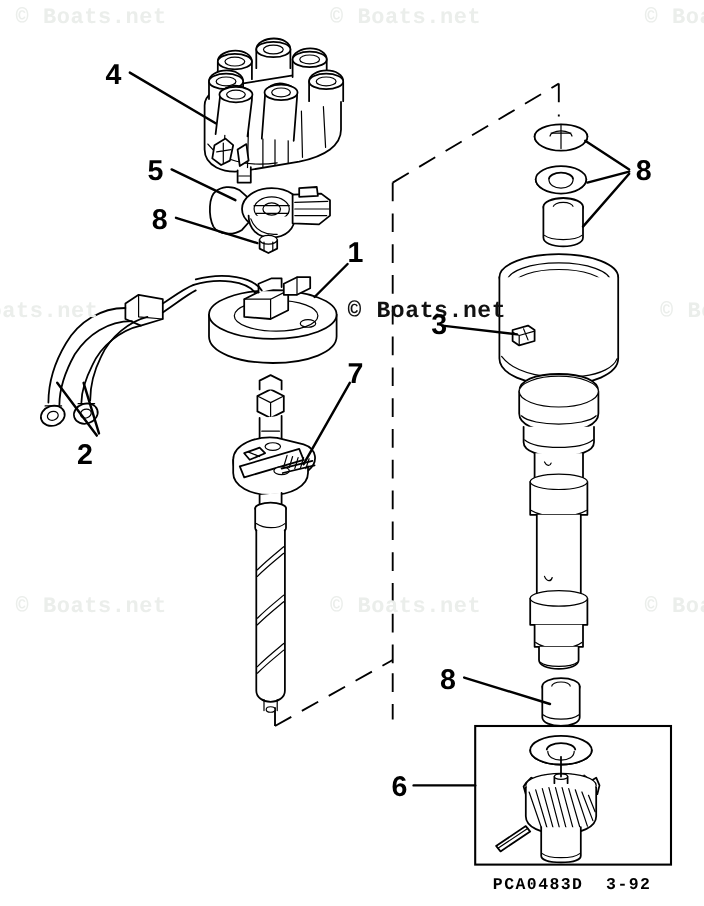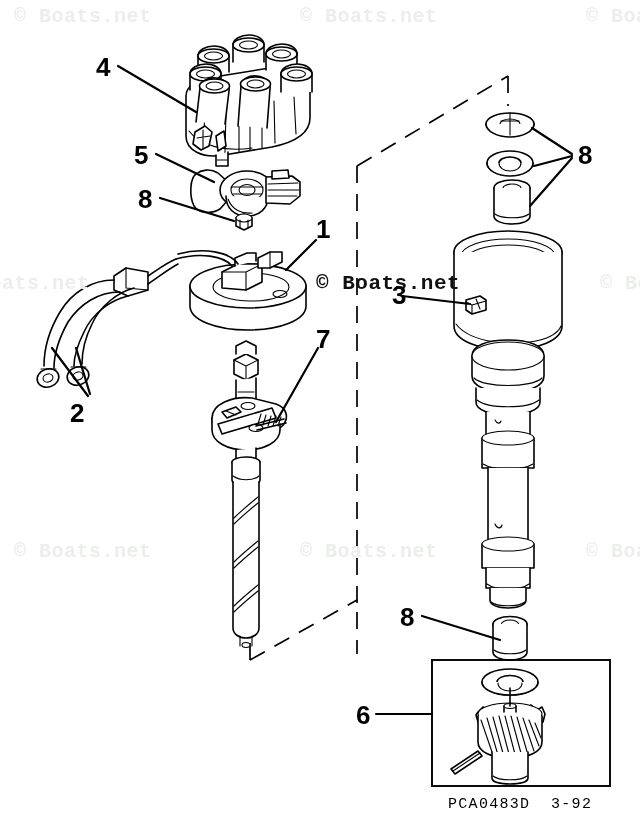--- a/index.html
+++ b/index.html
@@ -370,15 +370,15 @@
     <div class="callout" style="left:138px;top:186px;font-size:26px;">8</div>
     <div class="callout" style="left:316px;top:216px;font-size:26px;">1</div>
     <div class="callout" style="left:70px;top:400px;font-size:26px;">2</div>
     <div class="callout" style="left:316px;top:326px;font-size:26px;">7</div>
     <div class="callout" style="left:392px;top:282px;font-size:26px;">3</div>
     <div class="callout" style="left:578px;top:142px;font-size:26px;">8</div>
     <div class="callout" style="left:400px;top:604px;font-size:26px;">8</div>
     <div class="callout" style="left:356px;top:702px;font-size:26px;">6</div>
   </div>
 
-  <div class="partno" style="left:448px;top:796px;">PCA0483D  3-92</div>
+  <div class="partno" style="left:448px;top:796px;font-weight:bold;">PCA0483D  3-92</div>
 
 </div>
 
 </body></html>

